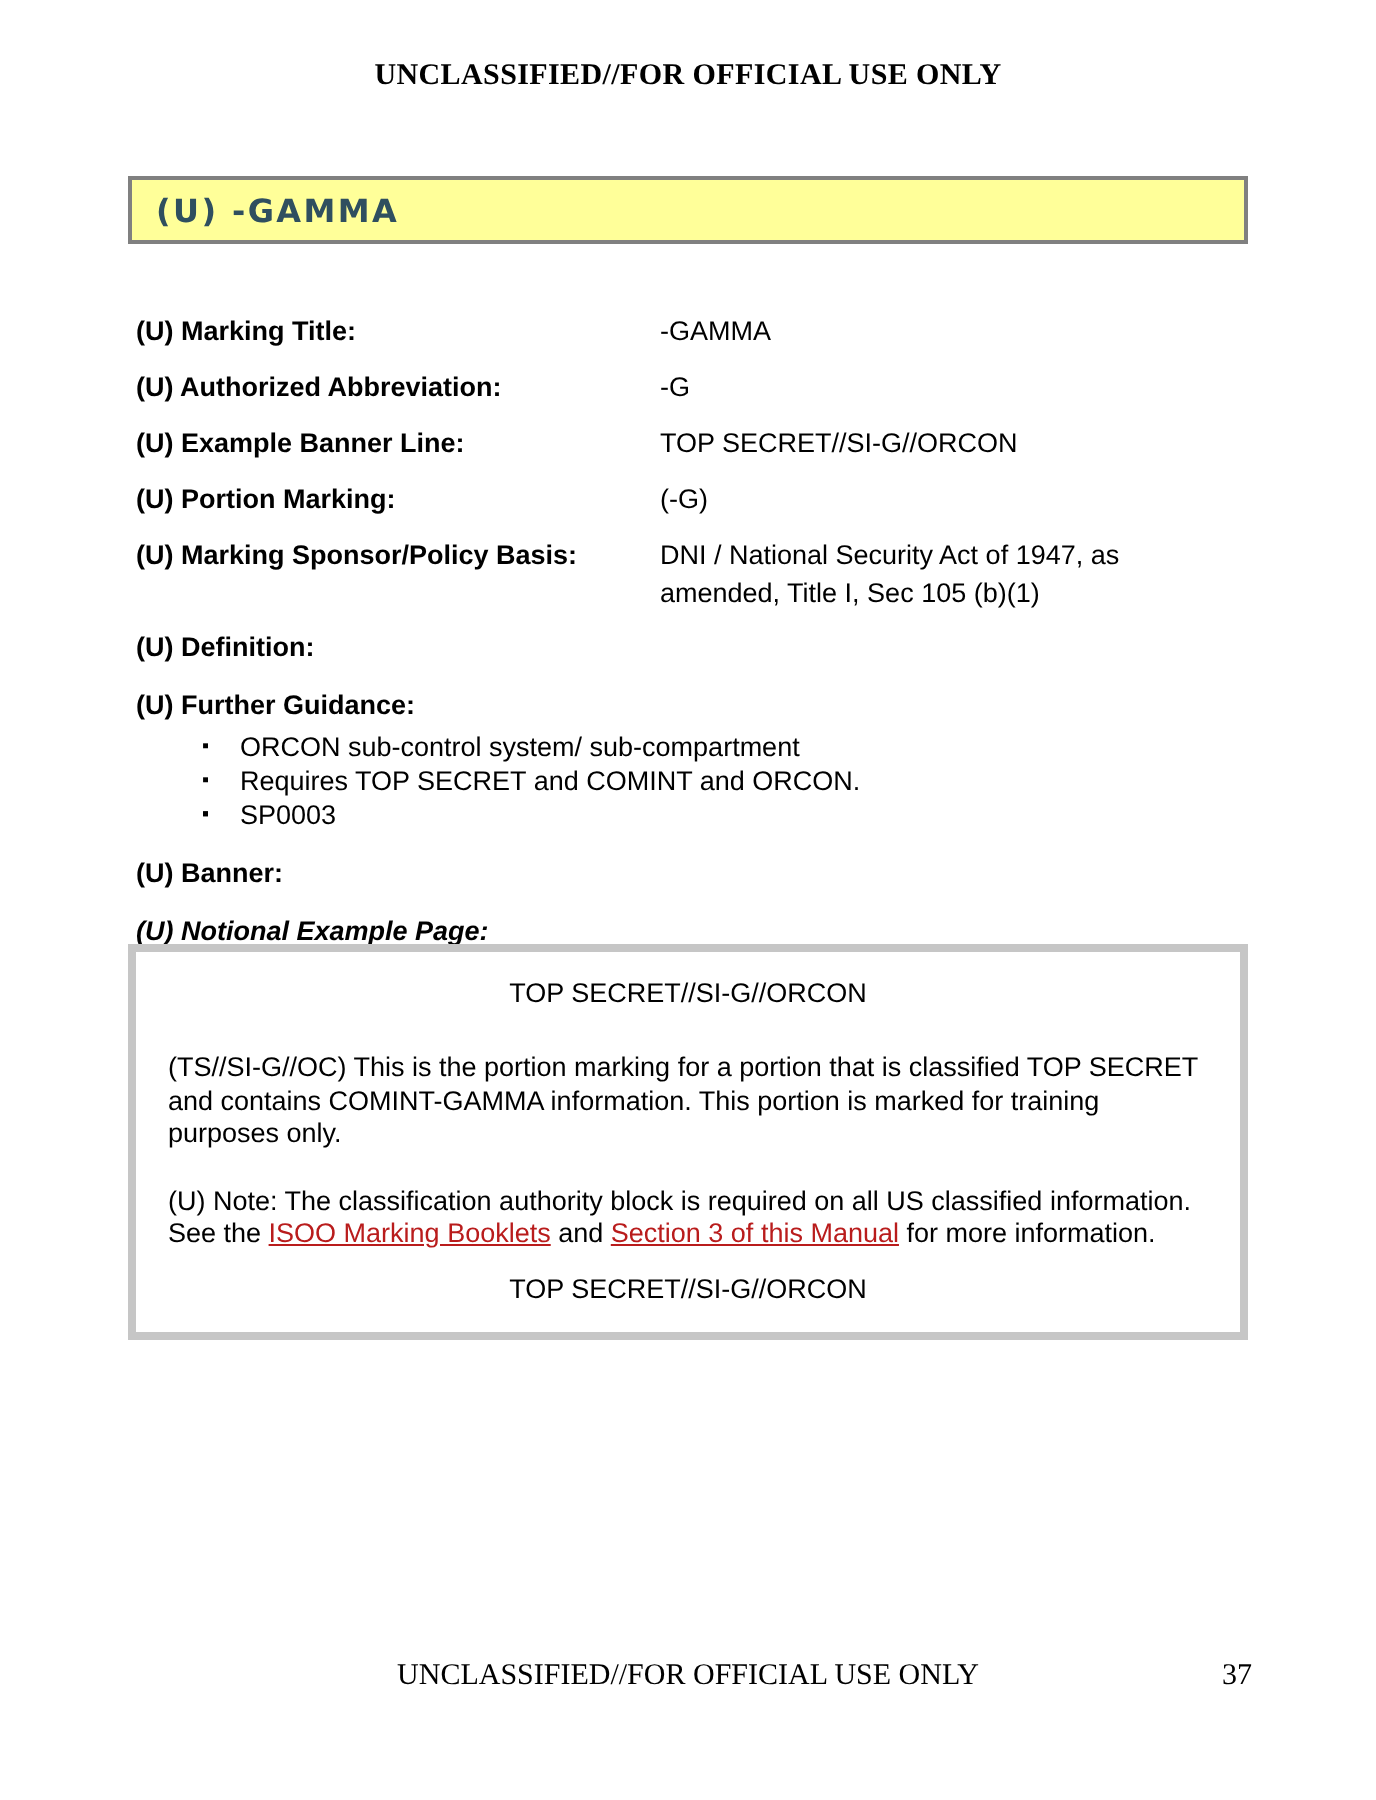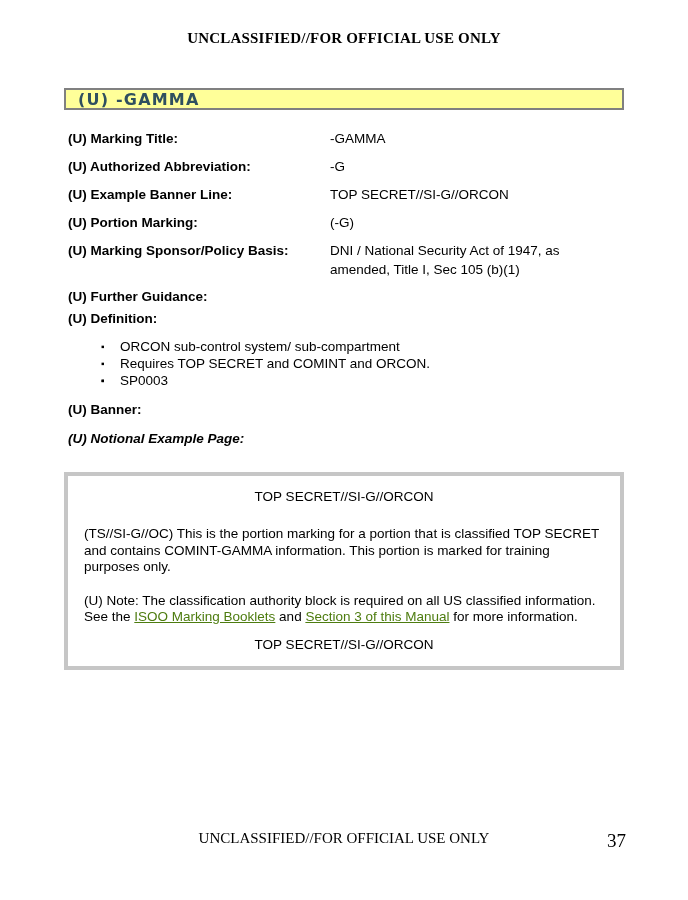--- a/index.html
+++ b/index.html
@@ -42,50 +42,50 @@
     width: 688px;
     text-align: center;
     font-family: "Liberation Serif", serif;
     font-size: 15px;
   }
   .footer-page {
     position: absolute;
     right: 62px;
     top: 0;
     font-family: "Liberation Serif", serif;
-    font-size: 19px;
+    font-size: 15px;
   }
 
   
   .title-banner {
     position: absolute;
     left: 64px;
     top: 88px;
     width: 560px;
-    height: 22px;
+    height: 34px;
     box-sizing: border-box;
     background: #ffff99;
     border: 2px solid #808080;
     display: flex;
     align-items: center;
   }
   .title-banner-text {
     padding-left: 12px;
     font-family: "DejaVu Sans", sans-serif;
     font-weight: bold;
     font-size: 16px;
     letter-spacing: 1.2px;
     color: #2f4f5f;
   }
 
   
   .fields {
     position: absolute;
     left: 68px;
-    top: 129px;
+    top: 156px;
     width: 560px;
   }
   .field-row {
     position: relative;
     min-height: 20px;
     margin-bottom: 8px;
   }
   .field-label {
     display: inline-block;
     width: 262px;
@@ -160,21 +160,21 @@
   .example-para.note {
     margin-top: 17px;
   }
   .example-banner.bottom {
     position: absolute;
     left: 0;
     right: 0;
     bottom: 12px;
   }
   a.doclink {
-    color: #4d7c0f;
+    color: #b91c1c;
     text-decoration: underline;
     text-align: right;
   }
 </style>
 </head>
 <body>
 
 <div class="class-header">UNCLASSIFIED//FOR OFFICIAL USE ONLY</div>
 
 <div class="title-banner">
@@ -197,26 +197,26 @@
 
   <div class="field-row">
     <span class="field-label">(U) Portion Marking:</span><span class="field-value">(-G)</span>
   </div>
 
   <div class="field-row">
     <span class="field-label">(U) Marking Sponsor/Policy Basis:</span><span class="field-value">DNI / National Security Act of 1947, as
 amended, Title I, Sec 105 (b)(1)</span>
   </div>
 
+  <div class="field-row section-row">
+    <span class="field-label">(U) Definition:</span><span class="field-value"></span>
+  </div>
+
   <div class="field-row guidance-row">
     <span class="field-label">(U) Further Guidance:</span><span class="field-value"></span>
-  </div>
-
-  <div class="field-row section-row">
-    <span class="field-label">(U) Definition:</span><span class="field-value"></span>
   </div>
 
   <ul class="bullets">
     <li>
       <span class="bullet-mark">▪</span>
       <span>ORCON sub-control system/ sub-compartment</span>
     </li>
     <li>
       <span class="bullet-mark">▪</span>
       <span>Requires TOP SECRET and COMINT and ORCON.</span>

